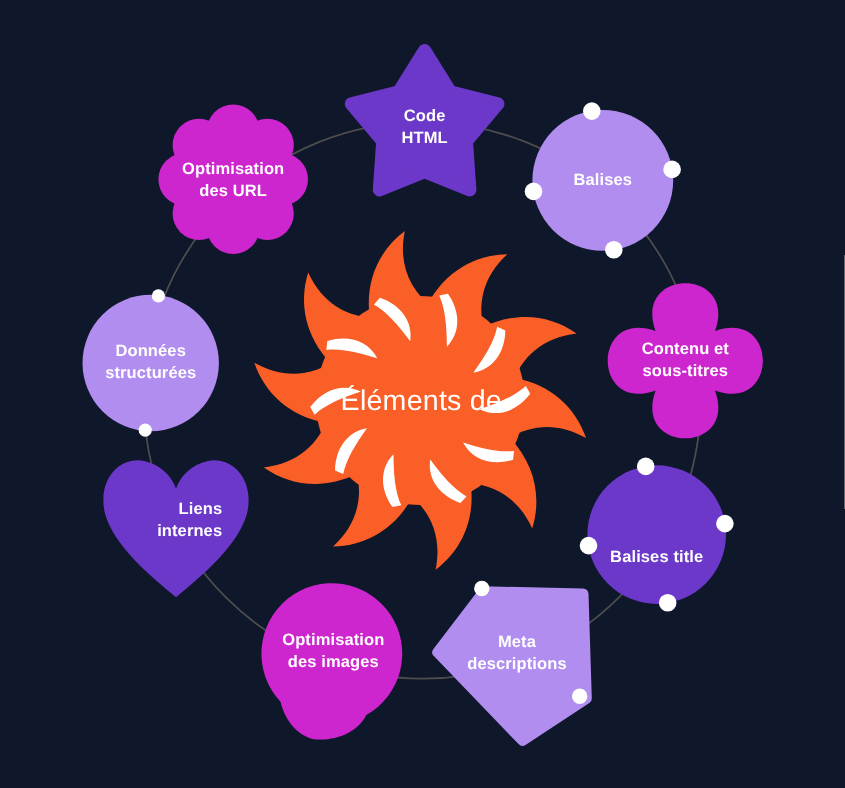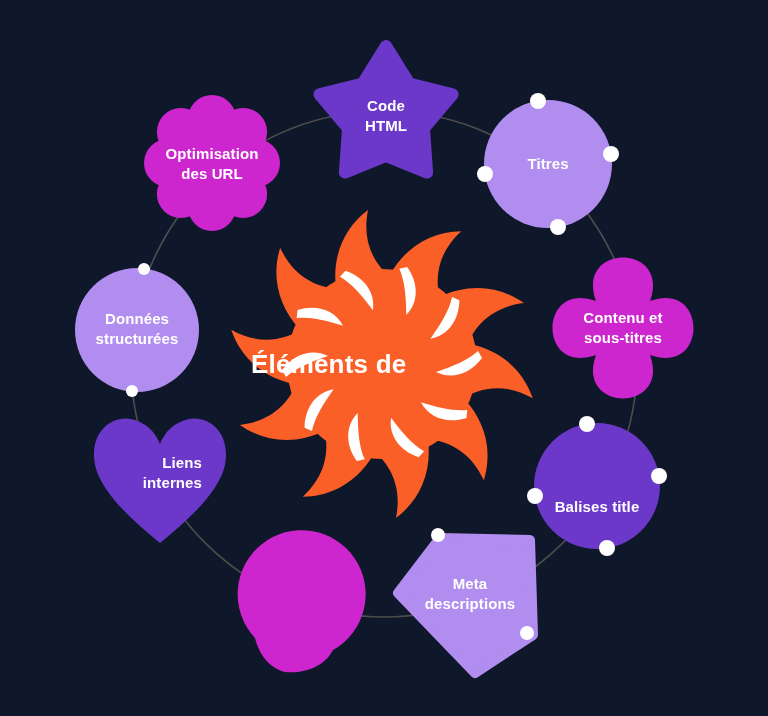--- a/index.html
+++ b/index.html
@@ -18,26 +18,27 @@
     text-align: center;
     color: #ffffff;
     font-size: 15px;
     font-weight: 600;
     line-height: 1.32;
     letter-spacing: 0.1px;
     pointer-events: none;
   }
   .center-label {
     position: absolute;
-    left: 371px;
+    left: 383px;
     top: 364px;
     width: 240px;
     transform: translate(-50%, -50%);
+    text-align: center;
     color: #ffffff;
-    font-weight: bold;
+    font-weight: normal;
     font-size: 26px;
     line-height: 1.25;
     letter-spacing: 0.2px;
     pointer-events: none;
   }
 </style>
 </head>
 <body>
 
 <div class="canvas">
@@ -137,24 +138,25 @@
       <circle cx="0" cy="44" r="24"></circle>
         <circle cx="-31.1" cy="31.1" r="24"></circle>
       <circle cx="-44" cy="0" r="24"></circle>
         <circle cx="-31.1" cy="-31.1" r="24"></circle>
       <circle cx="0" cy="-44" r="24"></circle>
         <circle cx="31.1" cy="-31.1" r="24"></circle>
     </g>
   </svg>
 
   <div class="node-label" style="left:386px; top:116px; width:70px;">Code HTML</div>
-  <div class="node-label" style="left:548px; top:164px; width:100px;">Titres</div>
+  <div class="node-label" style="left:548px; top:164px; width:100px;">Balises</div>
   <div class="node-label" style="left:623px; top:328px; width:100px;">Contenu et sous-titres</div>
   <div class="node-label" style="left:597px; top:486px; width:112px;margin-top:21px;">Balises title</div>
   <div class="node-label" style="left:470px; top:594px; width:112px;">Meta descriptions</div>
+  <div class="node-label" style="left:303px; top:592px; width:112px;">Optimisation des images</div>
   <div class="node-label" style="left:160px; top:473px; width:84px;text-align:right;">Liens internes</div>
   <div class="node-label" style="left:212px; top:164px; width:112px;">Optimisation des URL</div>
   <div class="node-label" style="left:137px; top:329px; width:112px;">Données structurées</div>
 
   <div class="center-label">
     <div>Éléments de</div>
   </div>
 
 </div>
 

